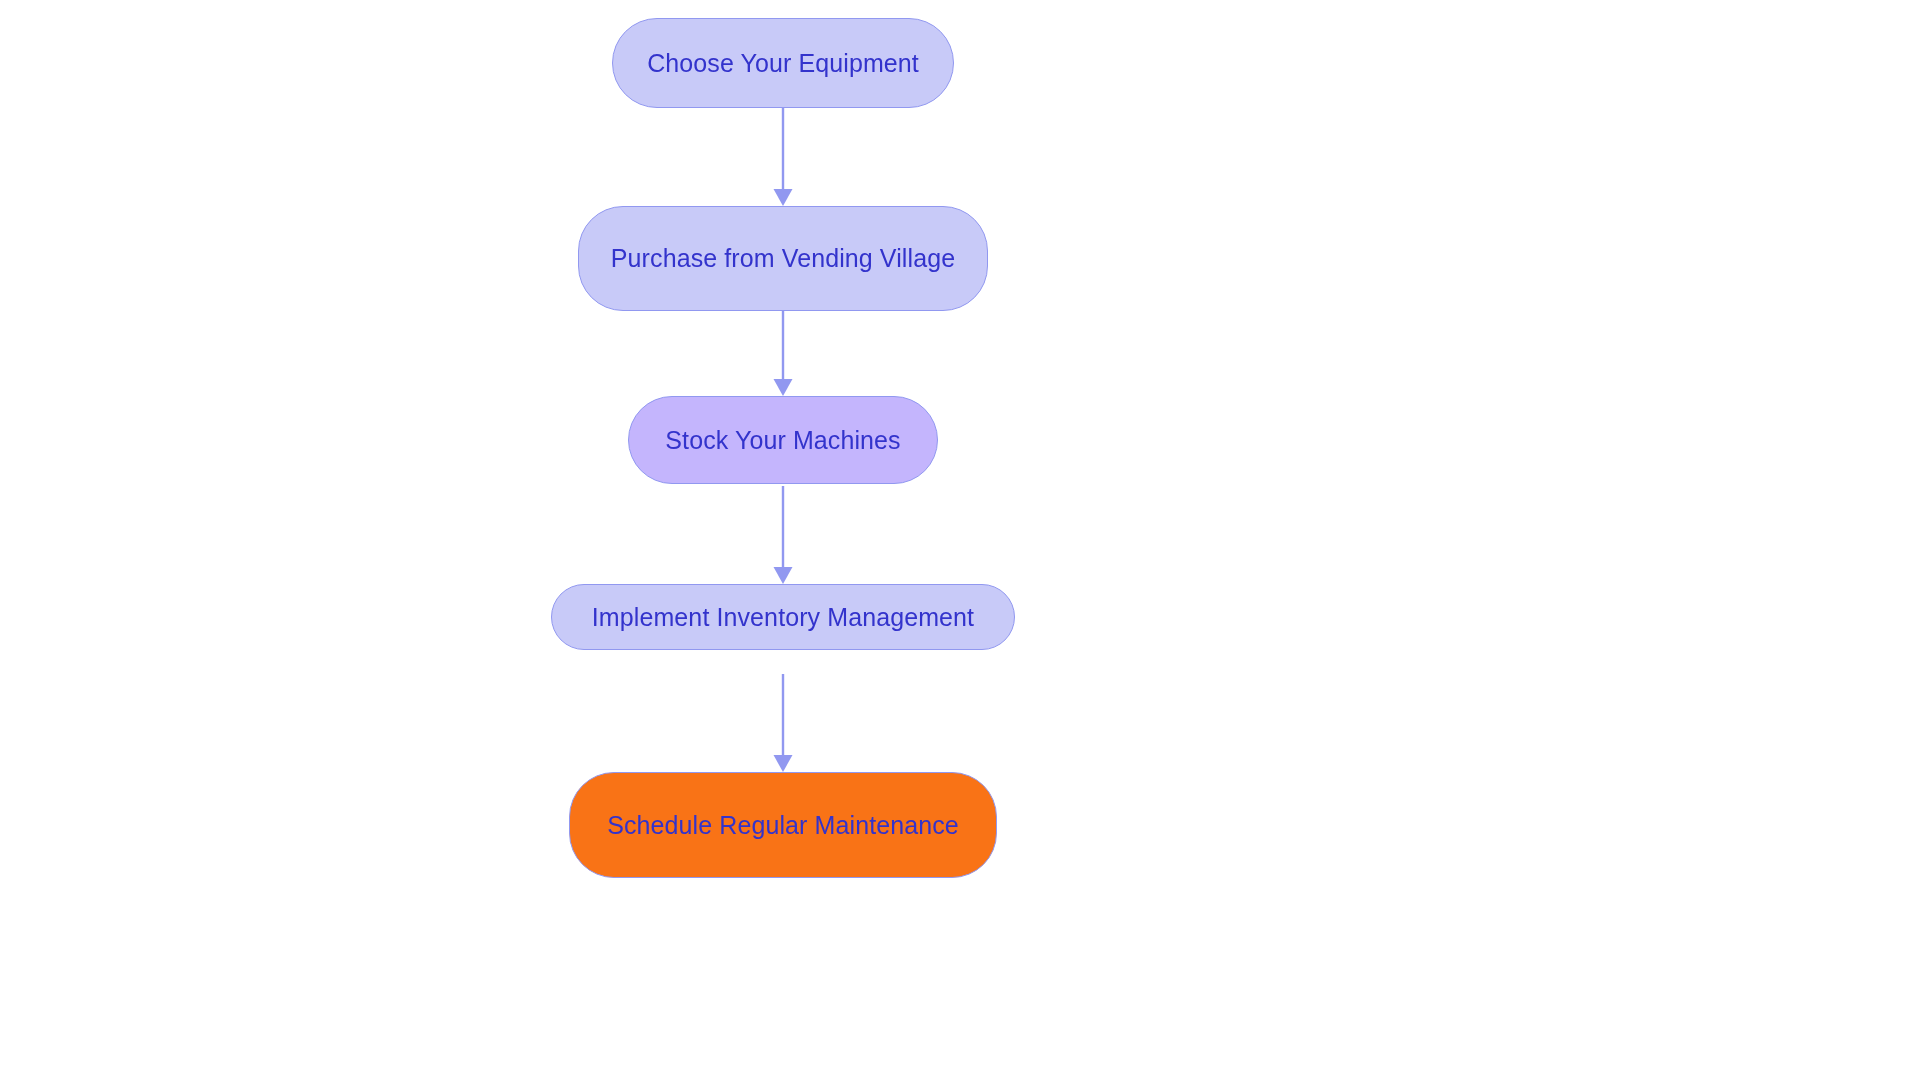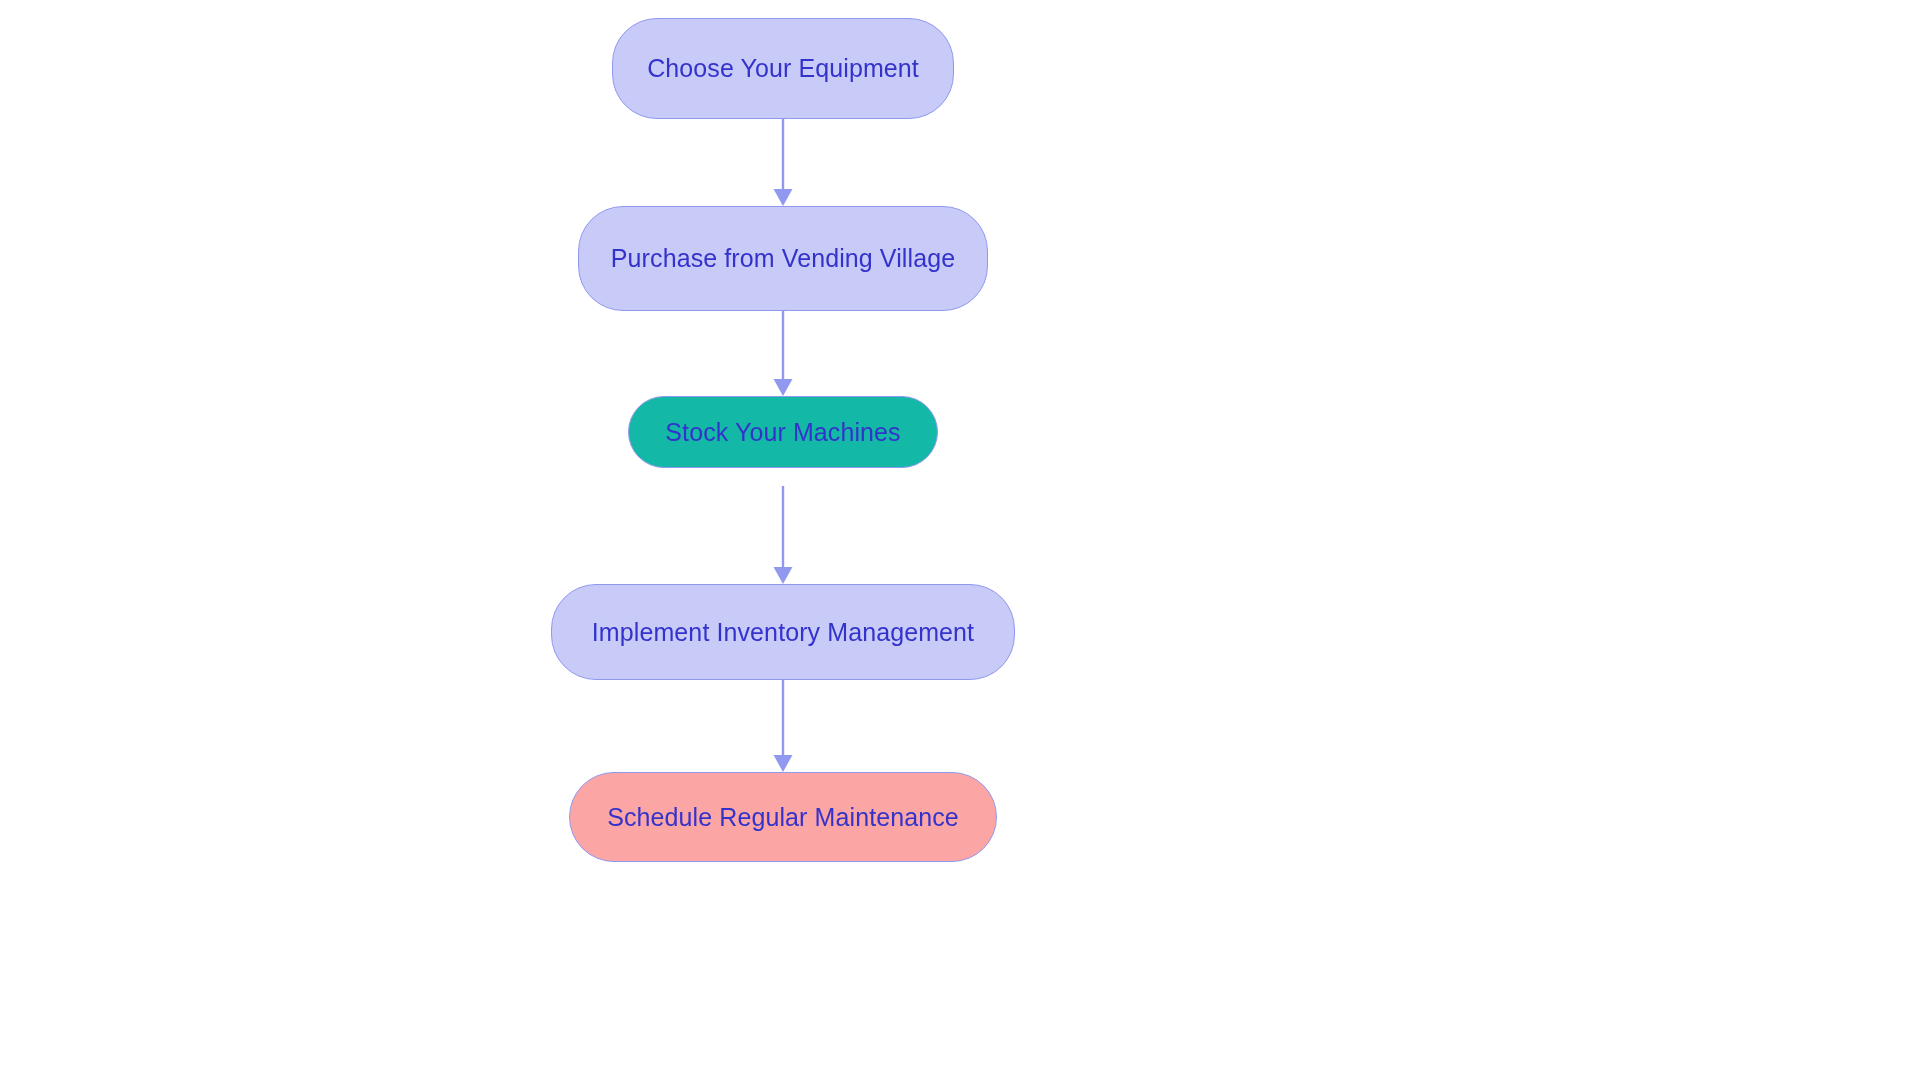--- a/index.html
+++ b/index.html
@@ -78,34 +78,34 @@
         <polygon points="773.5,379 792.5,379 783,396" fill="#9198f0"></polygon>
         <line x1="783" y1="486" x2="783" y2="567" stroke="#9198f0" stroke-width="2.4"></line>
         <polygon points="773.5,567 792.5,567 783,584" fill="#9198f0"></polygon>
         <line x1="783" y1="674" x2="783" y2="755" stroke="#9198f0" stroke-width="2.4"></line>
         <polygon points="773.5,755 792.5,755 783,772" fill="#9198f0"></polygon>
       </g>
   </svg>
 
   <div id="node-layer">
 
-    <div class="flow-node" style="left: 783px; top: 18px; width: 342px; height: 101px; border-radius: 45px; background: rgb(200, 202, 248); border-color: rgb(145, 152, 240);">
+    <div class="flow-node" style="left: 783px; top: 18px; width: 342px; height: 90px; border-radius: 45px; background: rgb(200, 202, 248); border-color: rgb(145, 152, 240);">
       <span class="flow-node-label" style="color: rgb(51, 51, 204);">Choose Your Equipment</span>
     </div>
 
     <div class="flow-node" style="left: 783px; top: 206px; width: 410px; height: 105px; border-radius: 45px; background: rgb(200, 202, 248); border-color: rgb(145, 152, 240);">
       <span class="flow-node-label" style="color: rgb(51, 51, 204);">Purchase from Vending Village</span>
     </div>
 
-    <div class="flow-node" style="left: 783px; top: 396px; width: 310px; height: 72px; border-radius: 45px; background: #14b8a6; border-color: rgb(145, 152, 240);">
+    <div class="flow-node" style="left: 783px; top: 396px; width: 310px; height: 88px; border-radius: 45px; background: #c4b5fd; border-color: rgb(145, 152, 240);">
       <span class="flow-node-label" style="color: rgb(51, 51, 204);">Stock Your Machines</span>
     </div>
 
-    <div class="flow-node" style="left: 783px; top: 584px; width: 464px; height: 96px; border-radius: 45px; background: rgb(200, 202, 248); border-color: rgb(145, 152, 240);">
+    <div class="flow-node" style="left: 783px; top: 584px; width: 464px; height: 66px; border-radius: 45px; background: rgb(200, 202, 248); border-color: rgb(145, 152, 240);">
       <span class="flow-node-label" style="color: rgb(51, 51, 204);">Implement Inventory Management</span>
     </div>
 
-    <div class="flow-node" style="left: 783px; top: 772px; width: 428px; height: 90px; border-radius: 45px; background: #fca5a5; border-color: rgb(145, 152, 240);">
+    <div class="flow-node" style="left: 783px; top: 772px; width: 428px; height: 106px; border-radius: 45px; background: #f97316; border-color: rgb(145, 152, 240);">
       <span class="flow-node-label" style="color: rgb(51, 51, 204);">Schedule Regular Maintenance</span>
     </div>
 
   </div>
 </div>
 
 </body></html>

